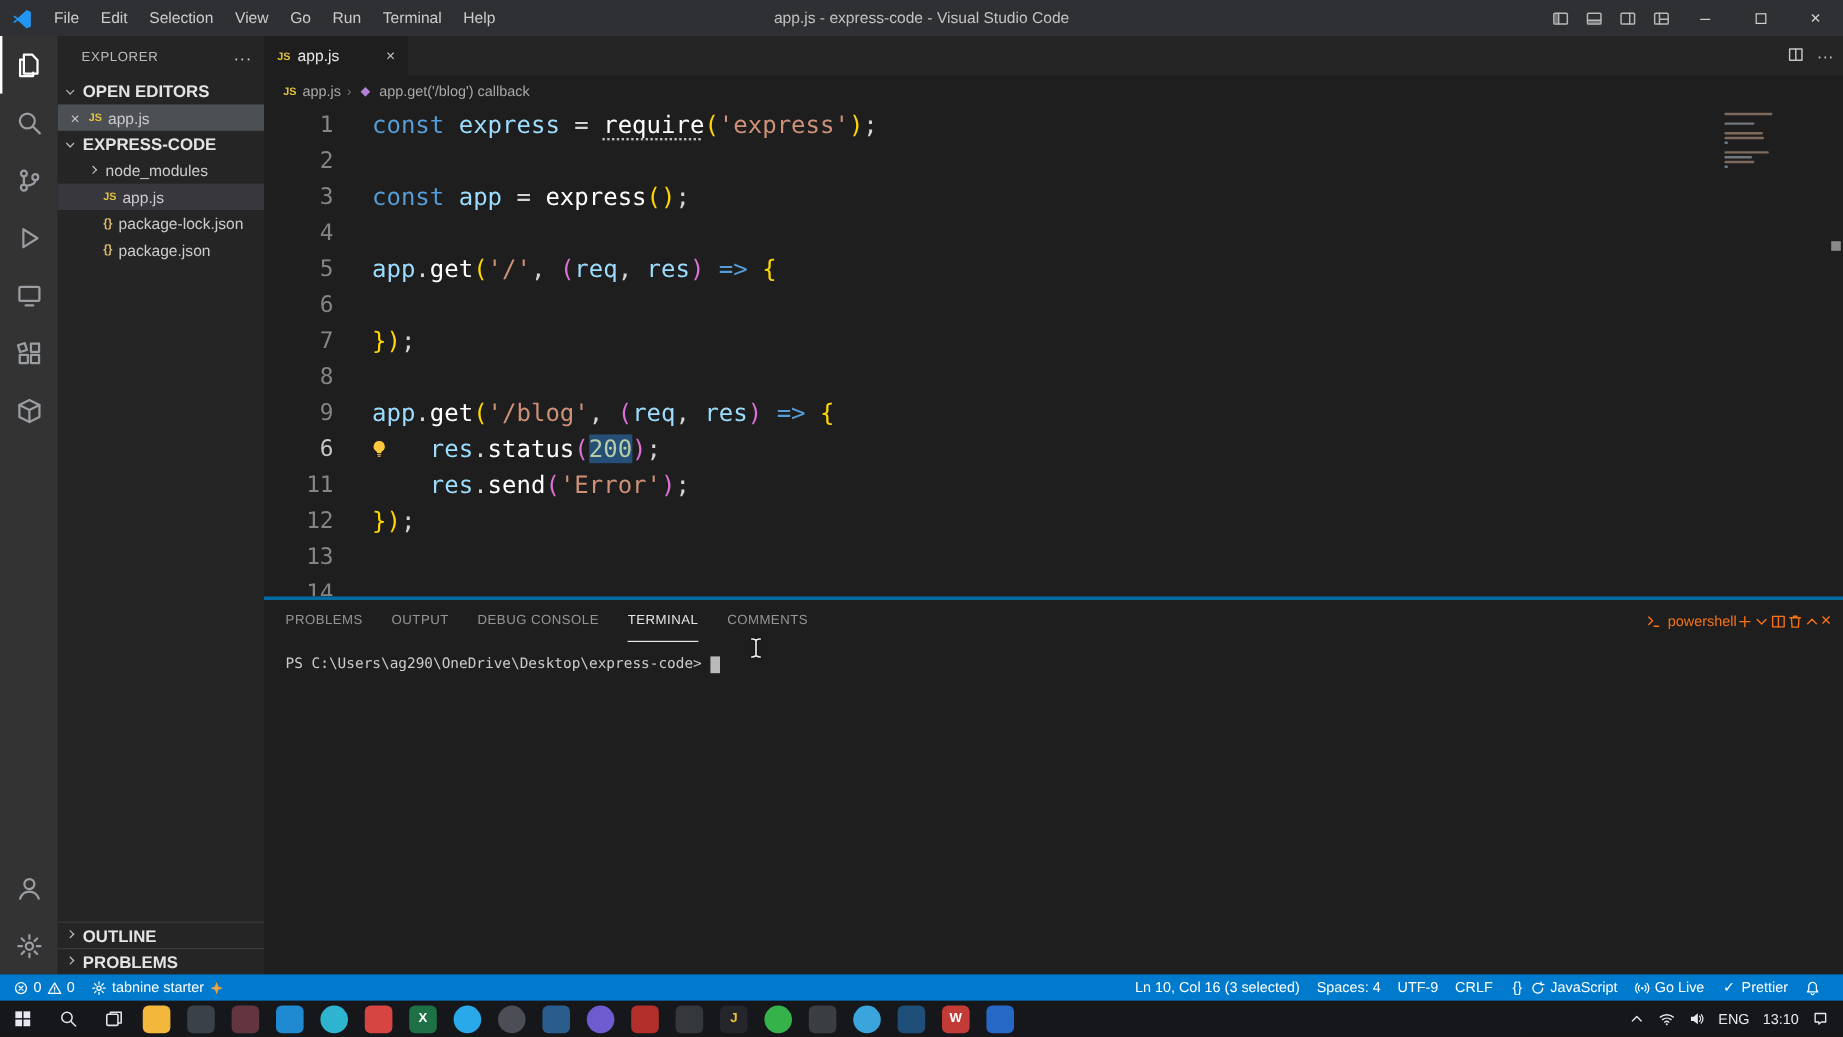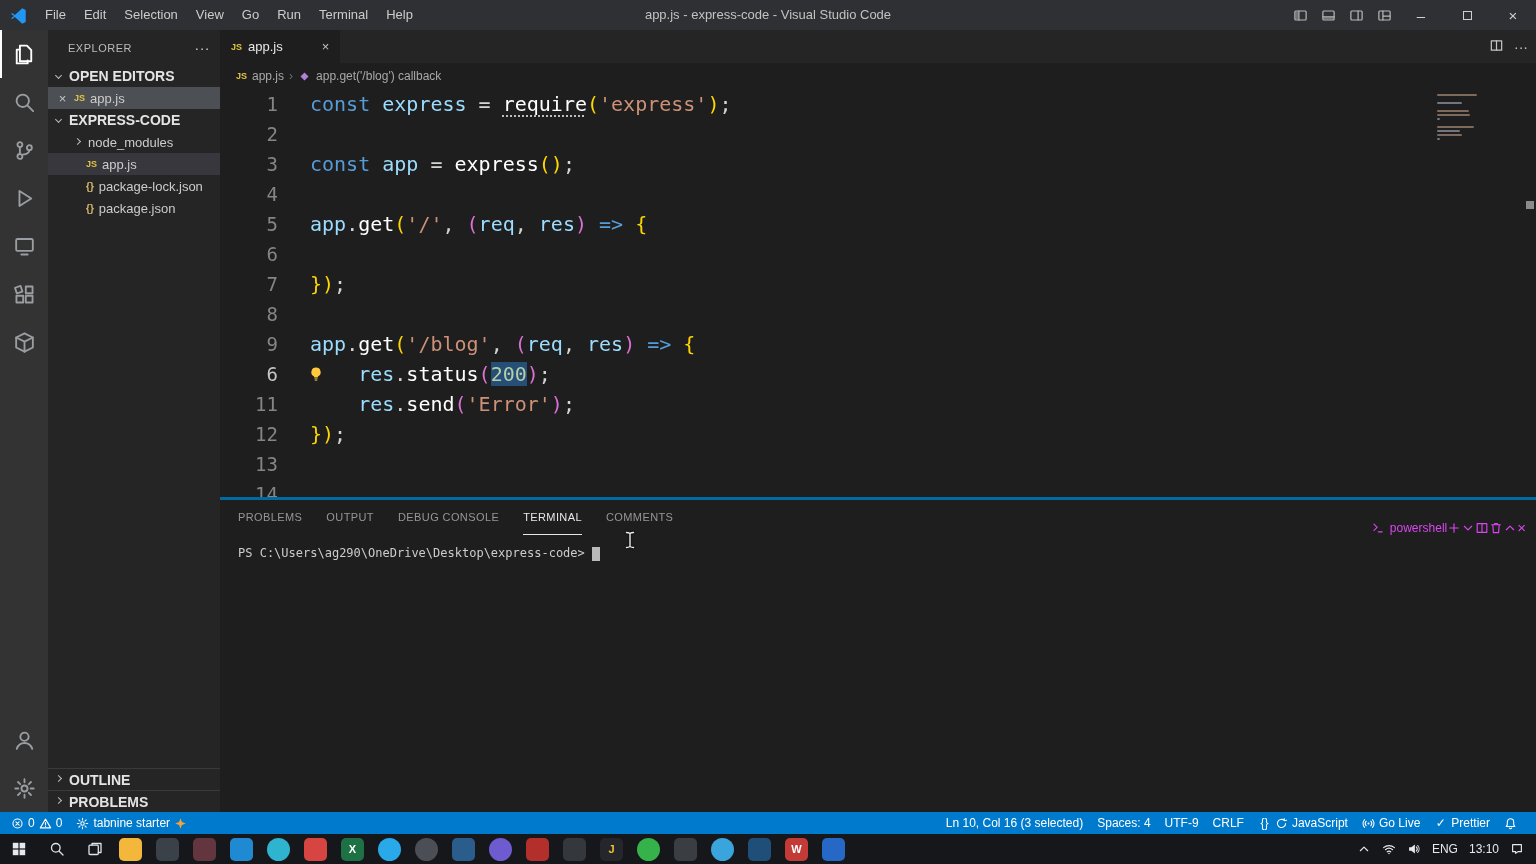--- a/index.html
+++ b/index.html
@@ -64,21 +64,21 @@
 .bulb{position:absolute;left:88px;top:7px;width:16px;height:16px;cursor:pointer}
 .minimap{position:absolute;left:1217px;top:5px;width:44px}
 .mm-bar{height:2px;margin-bottom:2px;background:#72767d;border-radius:1px}
 .scroll-col{position:absolute;right:0;top:0;width:12px;height:408px}
 .ov-mark{position:absolute;top:112px;left:2px;width:8px;height:8px;background:#9d9d9d;opacity:.85}
 
 .panel{position:absolute;left:0;right:0;top:467px;bottom:0;background:#1e1e1e;border-top:3px solid #0369a1}
 .panel-tabs{height:35px;display:flex;align-items:center;gap:24px;padding-left:18px;font-size:11px;letter-spacing:.4px;color:#969696}
 .panel-tab{height:100%;display:flex;align-items:center;border-bottom:1px solid transparent;cursor:pointer}
 .panel-tab.active{color:#e7e7e7;border-bottom-color:#e7e7e7}
-.panel-actions{position:absolute;right:10px;top:0;height:35px;display:flex;align-items:flex-end;gap:0;color:#d946ef;font-size:12px}
+.panel-actions{position:absolute;right:10px;top:0;height:35px;display:flex;align-items:center;gap:0;color:#f97316;font-size:12px}
 .shell-label{display:flex;align-items:center;gap:5px;cursor:pointer}
 .picon{display:inline-flex;cursor:pointer}
 .picon .icon{width:14px;height:14px}
 .picon.txt{font-size:15px;line-height:14px}
 .terminal{padding:11px 16px 0 18px;font-family:"DejaVu Sans Mono",monospace;font-size:12px;color:#cccccc;cursor:text}
 .term-cursor{display:inline-block;width:8px;height:14px;background:#bababa;margin-left:7px;vertical-align:middle}
 
 .statusbar{position:absolute;left:0;right:0;bottom:30px;height:22px;background:#007acc;display:flex;align-items:center;color:#fff;font-size:12px;z-index:6}
 .sb-left{display:flex;height:100%;align-items:center;padding-left:4px}
 .sb-right{margin-left:auto;display:flex;height:100%;align-items:center;padding-right:12px}

